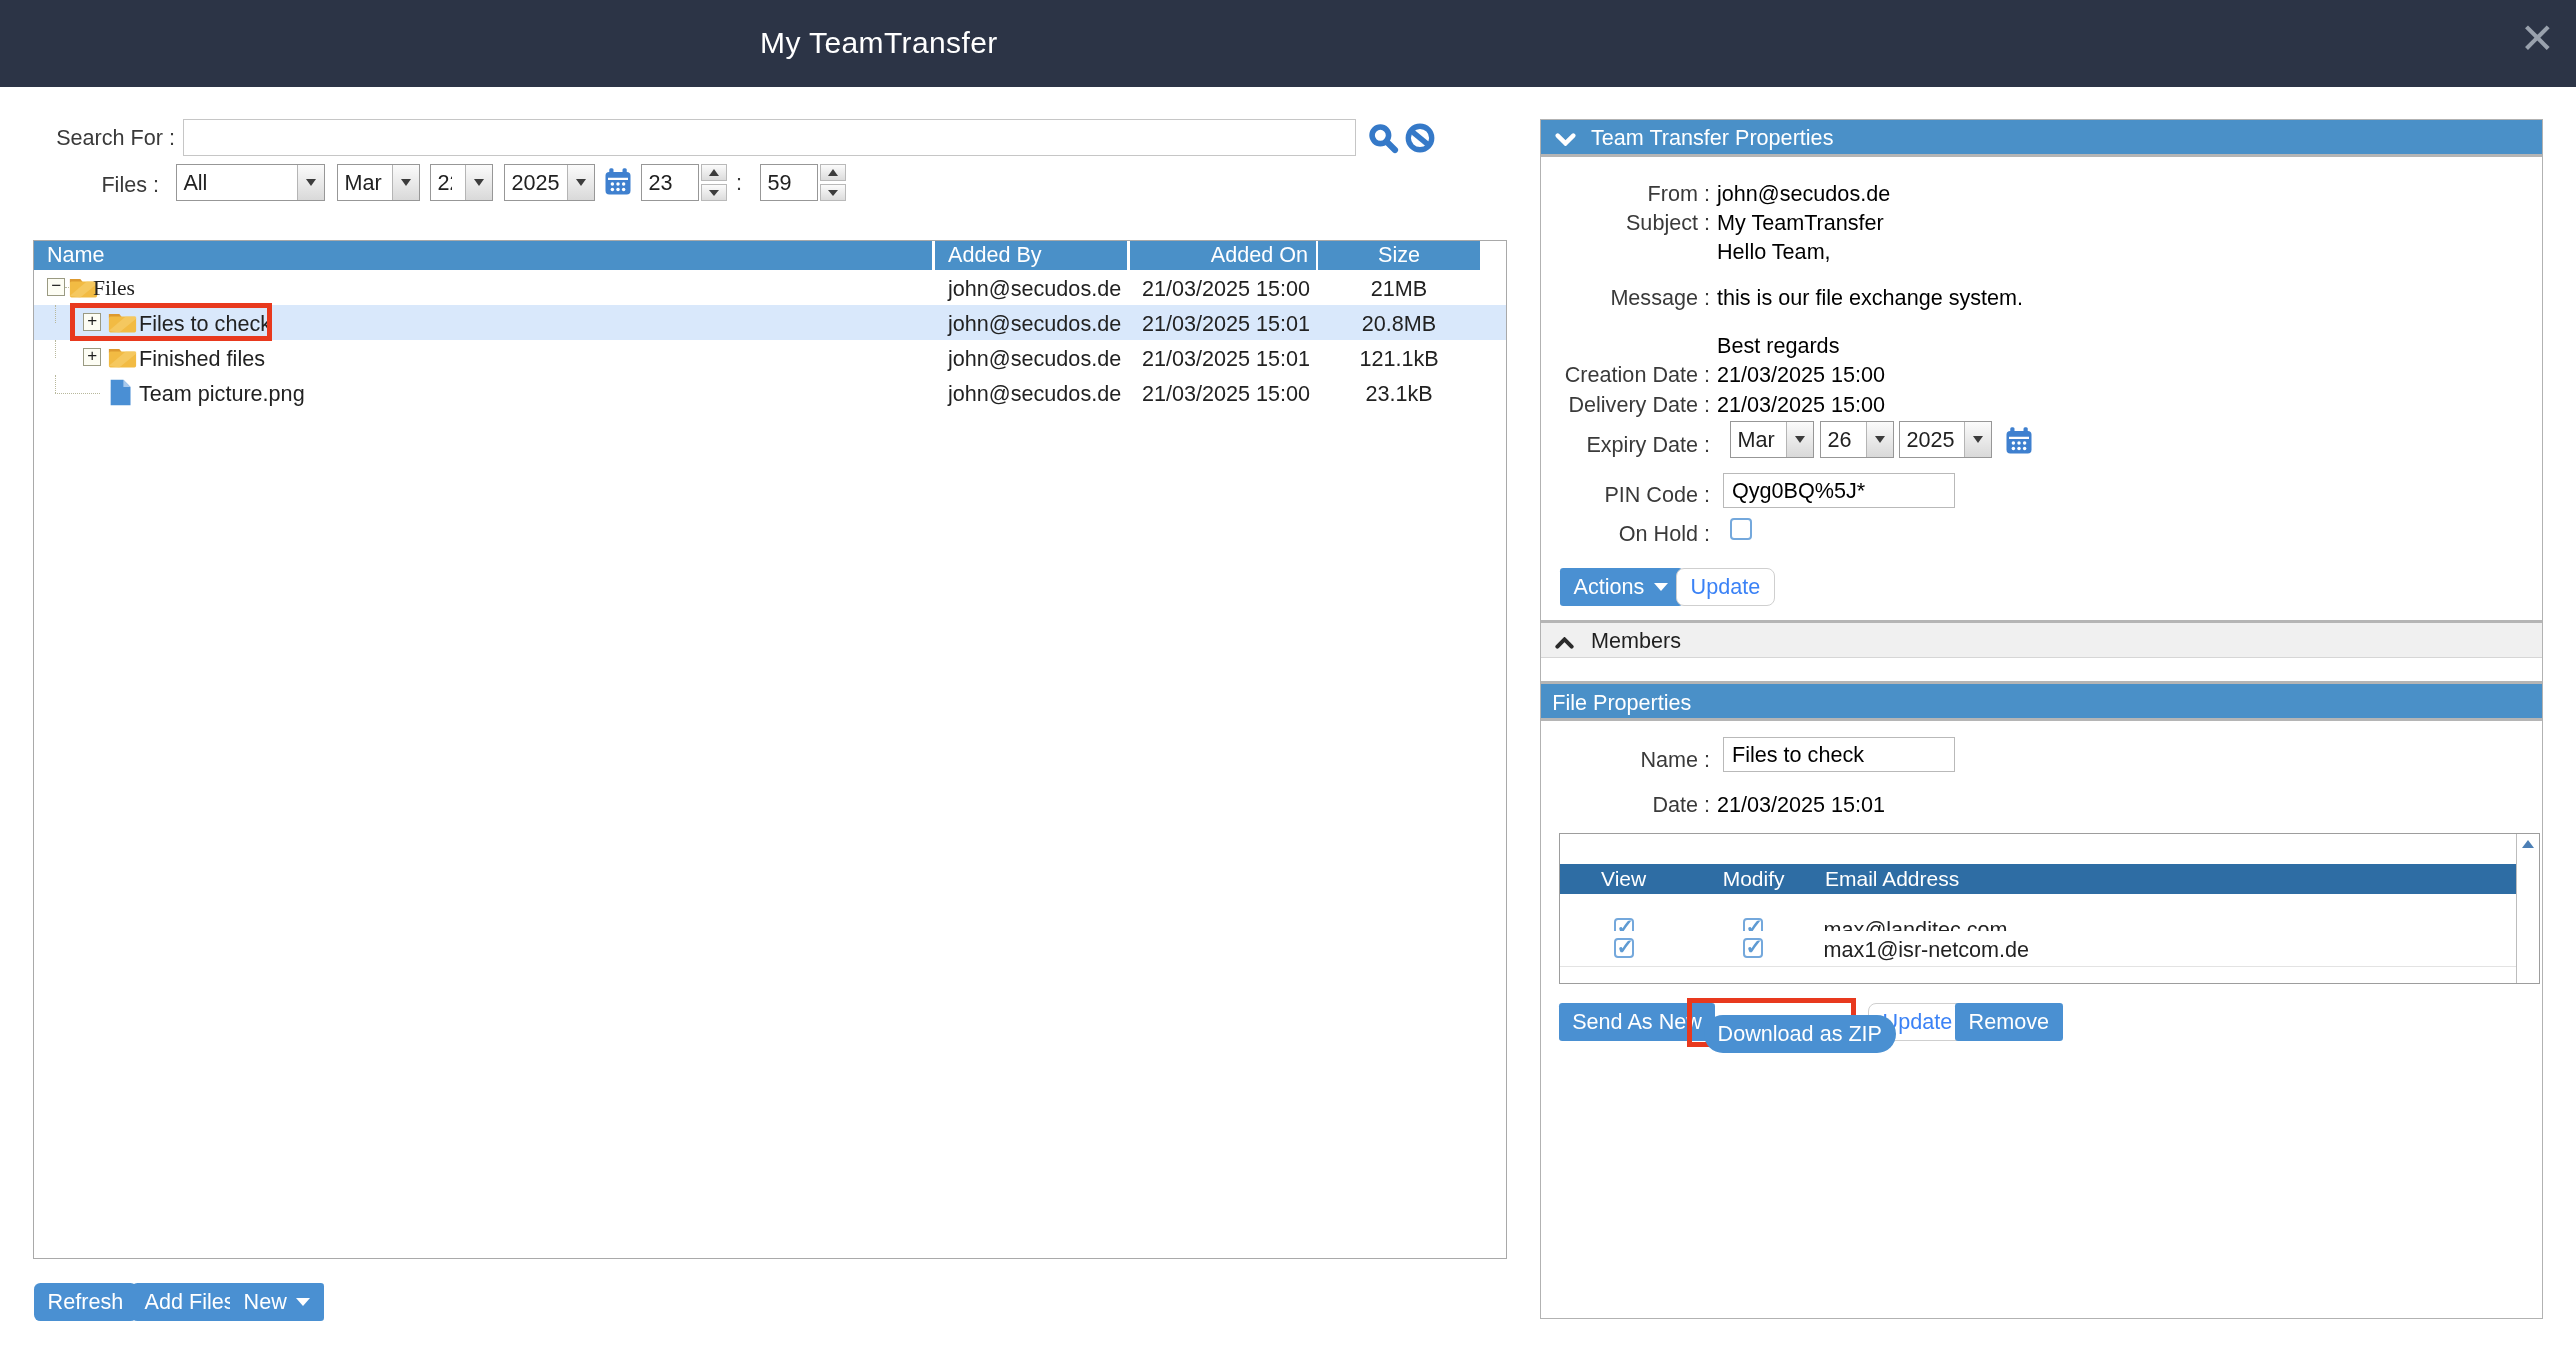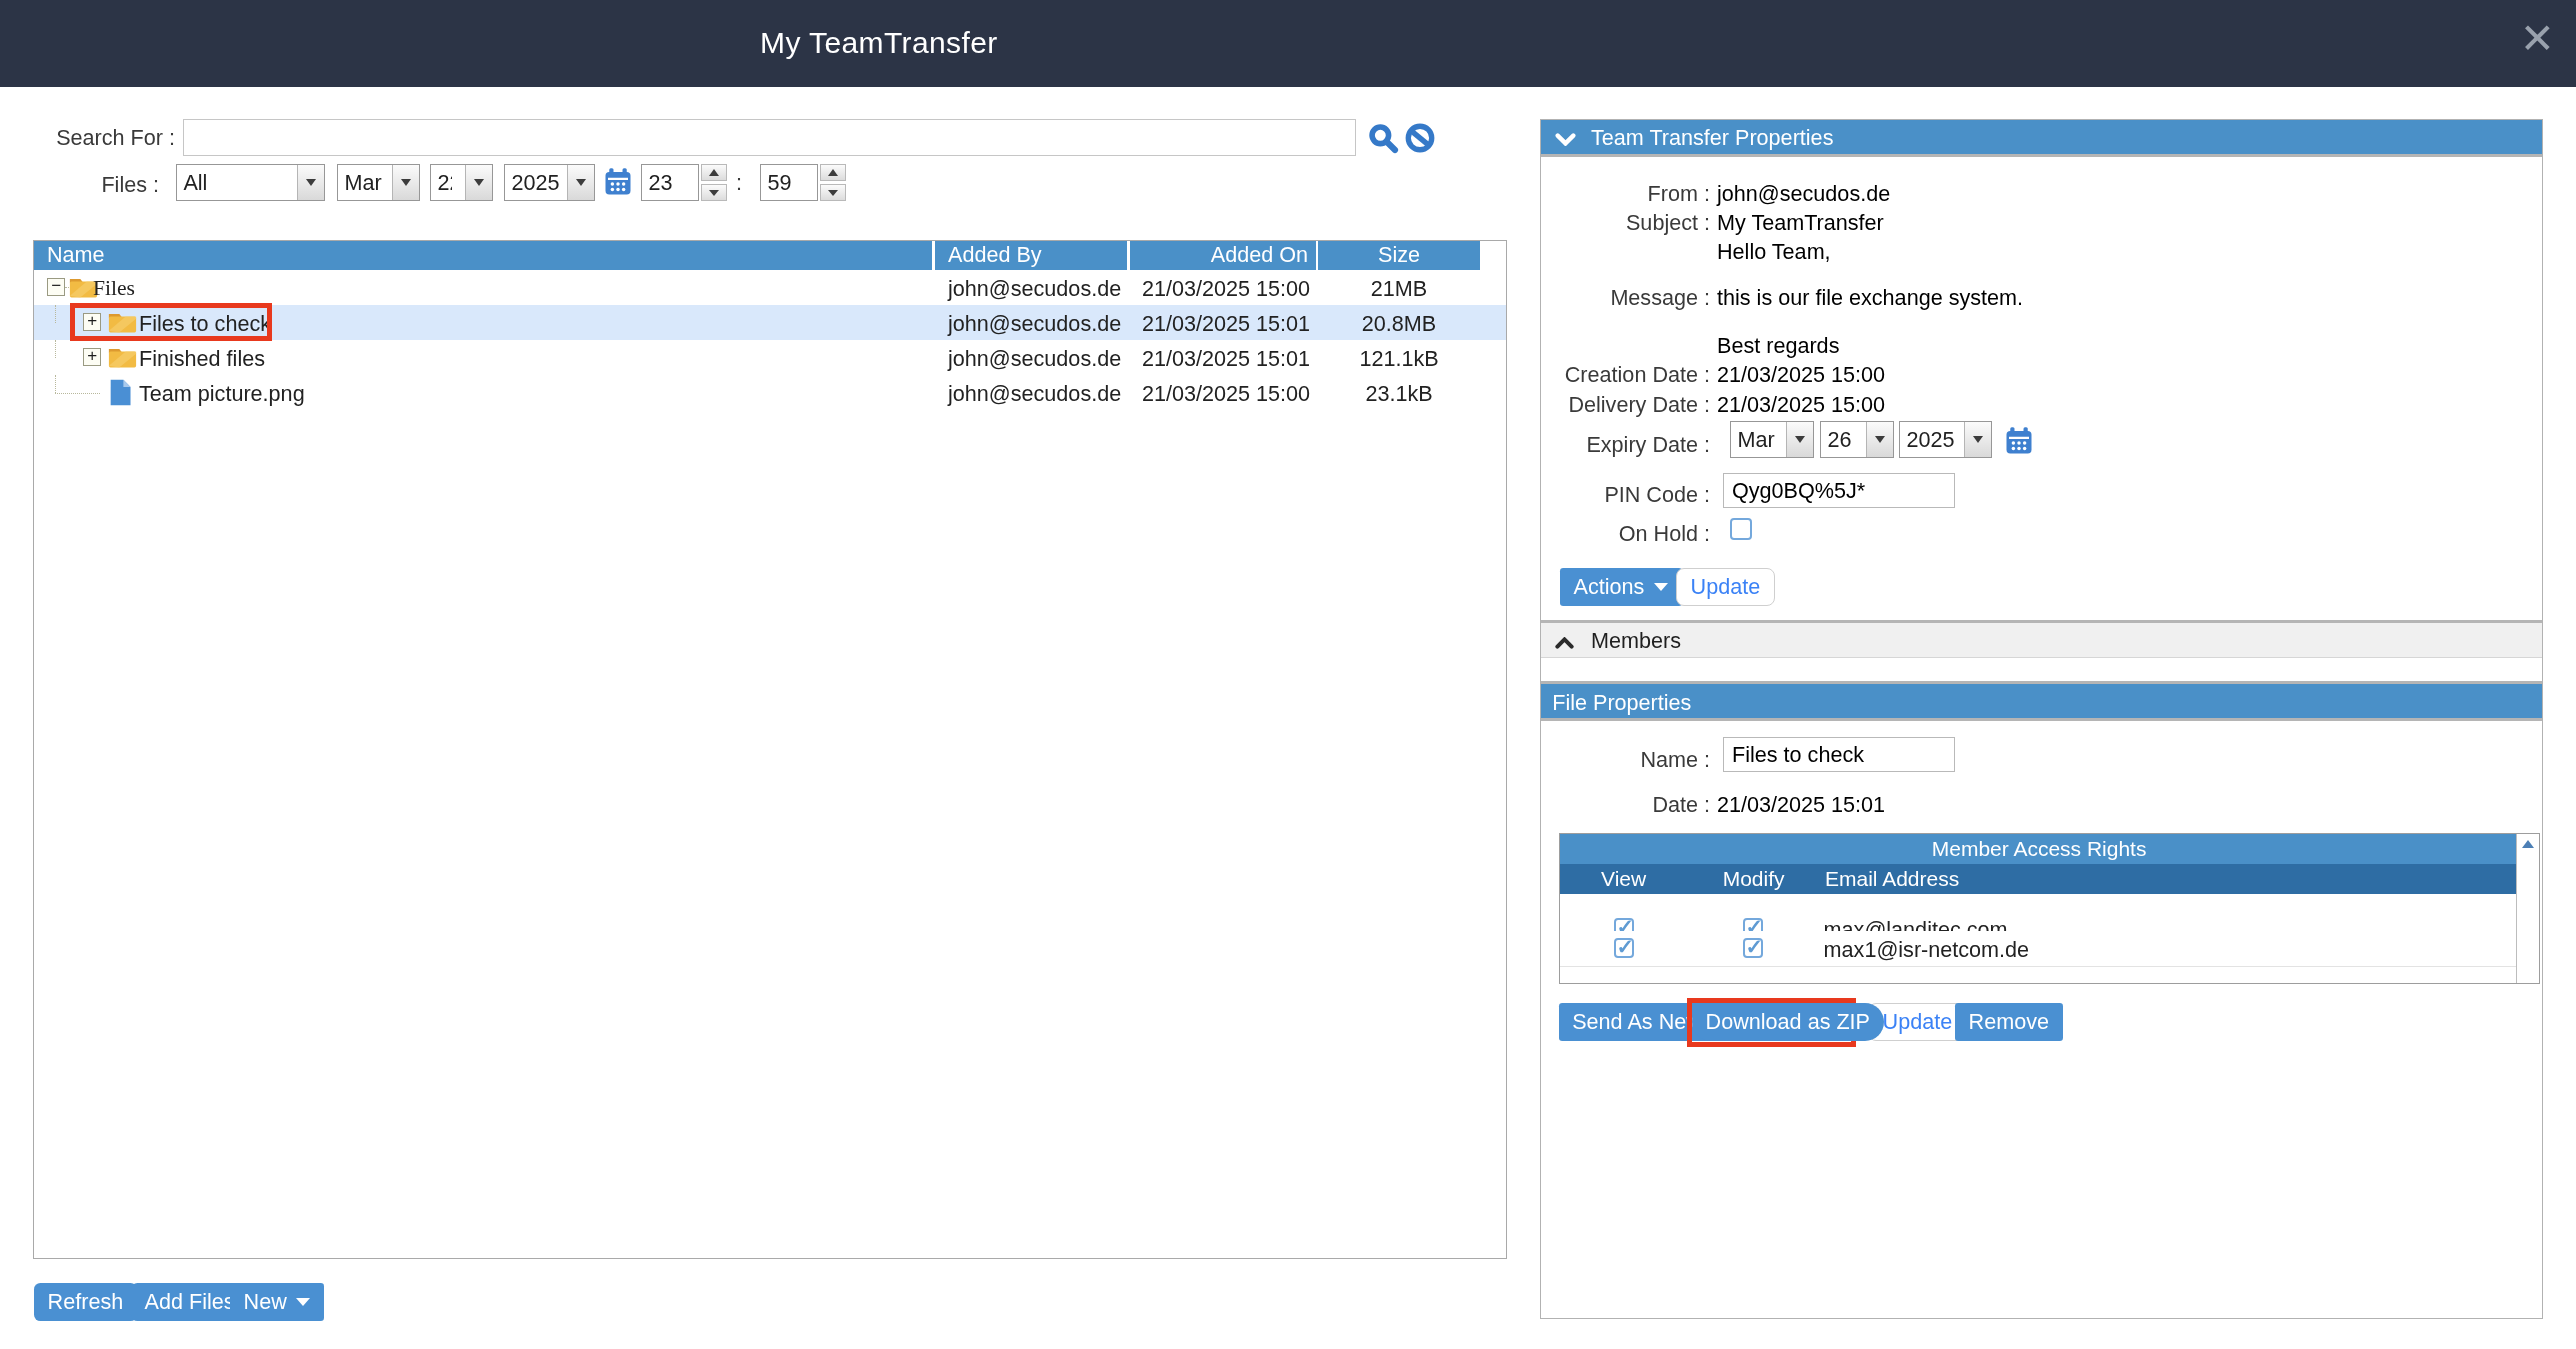--- a/index.html
+++ b/index.html
@@ -308,21 +308,20 @@
   <div class="blue-bar" style="top:561px;border-top:3.2px solid #b5b5b5;border-bottom:3.2px solid #b5b5b5;height:40px;line-height:37px;">
     <span style="position:absolute;left:11.2px;">File Properties</span>
   </div>
 
   <div class="p-lbl" style="top:627px;">Name :</div>
   <input class="p-input" style="left: 182px; top: 617px; width: 232px;" value="Files to check">
   <div class="p-lbl" style="top:672px;">Date :</div>
   <div class="p-val" style="top:672px;">21/03/2025 15:01</div>
 
   <div class="mar">
-    <div class="title">Member Access Rights</div>
     <div class="subhead">
       <div class="shcell" style="left:0;width:128px;text-align:center;">View</div>
       <div class="shcell" style="left:131px;width:126px;text-align:center;">Modify</div>
       <div class="shcell" style="left:259px;width:700px;padding-left:6.4px;">Email Address</div>
     </div>
     <div class="mrow" style="top:77px;">
       <div class="cbwrap" style="left:54px;">
           <div class="cb checked"></div>
         </div>
       <div class="cbwrap" style="left:183px;">
@@ -339,18 +338,18 @@
         </div>
       <div class="email">max1@isr-netcom.de</div>
     </div>
     <div class="strip">
         <div class="up"></div>
       </div>
   </div>
 
   <button class="btn sq" style="left:17.6px;top:883px;">Send As New</button>
   <div class="redbox" style="left:146px;top:878px;width:169px;height:49px;pointer-events:auto;">
-    <button class="btn sq" style="position:static;margin:0;border-radius:19px;">Download as ZIP</button>
+    <button class="btn sq" style="position:static;margin:12px;border-radius:19px;">Download as ZIP</button>
   </div>
   <button class="btn disabled" style="left:327px;top:883px;">Update</button>
   <button class="btn sq" style="left:414px;top:883px;">Remove</button>
 </div>
 
 
 </body></html>

